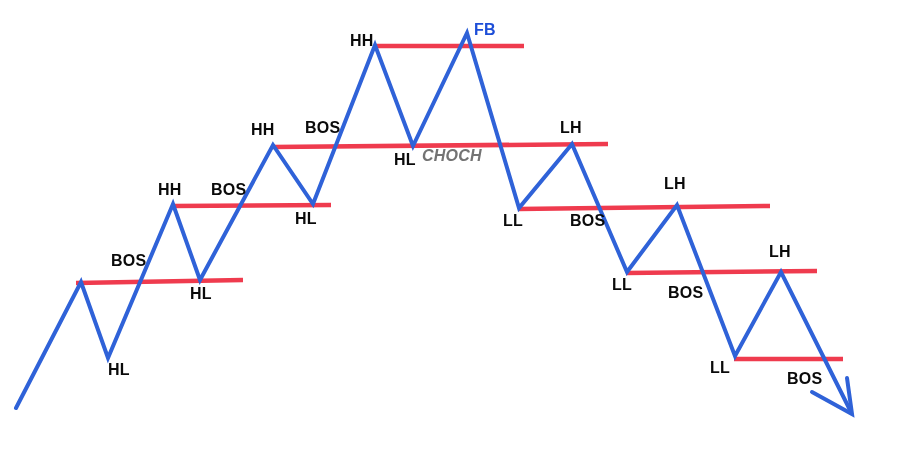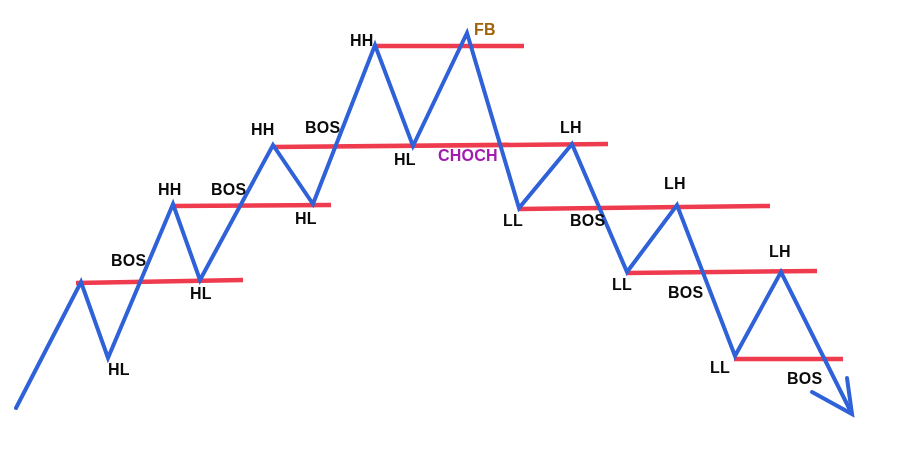--- a/index.html
+++ b/index.html
@@ -59,22 +59,22 @@
       <div class="label" style="left: 108px; top: 362px; color: rgb(10, 10, 10);">HL</div>
       <div class="label" style="left: 111px; top: 253px; color: rgb(10, 10, 10);">BOS</div>
       <div class="label" style="left: 158px; top: 182px; color: rgb(10, 10, 10);">HH</div>
       <div class="label" style="left: 190px; top: 286px; color: rgb(10, 10, 10);">HL</div>
       <div class="label" style="left: 211px; top: 182px; color: rgb(10, 10, 10);">BOS</div>
       <div class="label" style="left: 251px; top: 122px; color: rgb(10, 10, 10);">HH</div>
       <div class="label" style="left: 295px; top: 211px; color: rgb(10, 10, 10);">HL</div>
       <div class="label" style="left: 305px; top: 120px; color: rgb(10, 10, 10);">BOS</div>
       <div class="label" style="left: 350px; top: 33px; color: rgb(10, 10, 10);">HH</div>
       <div class="label" style="left: 394px; top: 152px; color: rgb(10, 10, 10);">HL</div>
-      <div class="label" style="left: 474px; top: 22px; color: #a16207;">FB</div>
-      <div class="label" style="left: 438px; top: 148px; color: #a21caf;">CHOCH</div>
+      <div class="label" style="left: 474px; top: 22px; color: #1d4ed8;">FB</div>
+      <div class="label" style="left: 422px; top: 148px; color: #737373; font-style: italic;">CHOCH</div>
       <div class="label" style="left: 503px; top: 213px; color: rgb(10, 10, 10);">LL</div>
       <div class="label" style="left: 560px; top: 120px; color: rgb(10, 10, 10);">LH</div>
       <div class="label" style="left: 570px; top: 213px; color: rgb(10, 10, 10);">BOS</div>
       <div class="label" style="left: 612px; top: 277px; color: rgb(10, 10, 10);">LL</div>
       <div class="label" style="left: 664px; top: 176px; color: rgb(10, 10, 10);">LH</div>
       <div class="label" style="left: 668px; top: 285px; color: rgb(10, 10, 10);">BOS</div>
       <div class="label" style="left: 710px; top: 360px; color: rgb(10, 10, 10);">LL</div>
       <div class="label" style="left: 769px; top: 244px; color: rgb(10, 10, 10);">LH</div>
       <div class="label" style="left: 787px; top: 371px; color: rgb(10, 10, 10);">BOS</div>
     </div>

